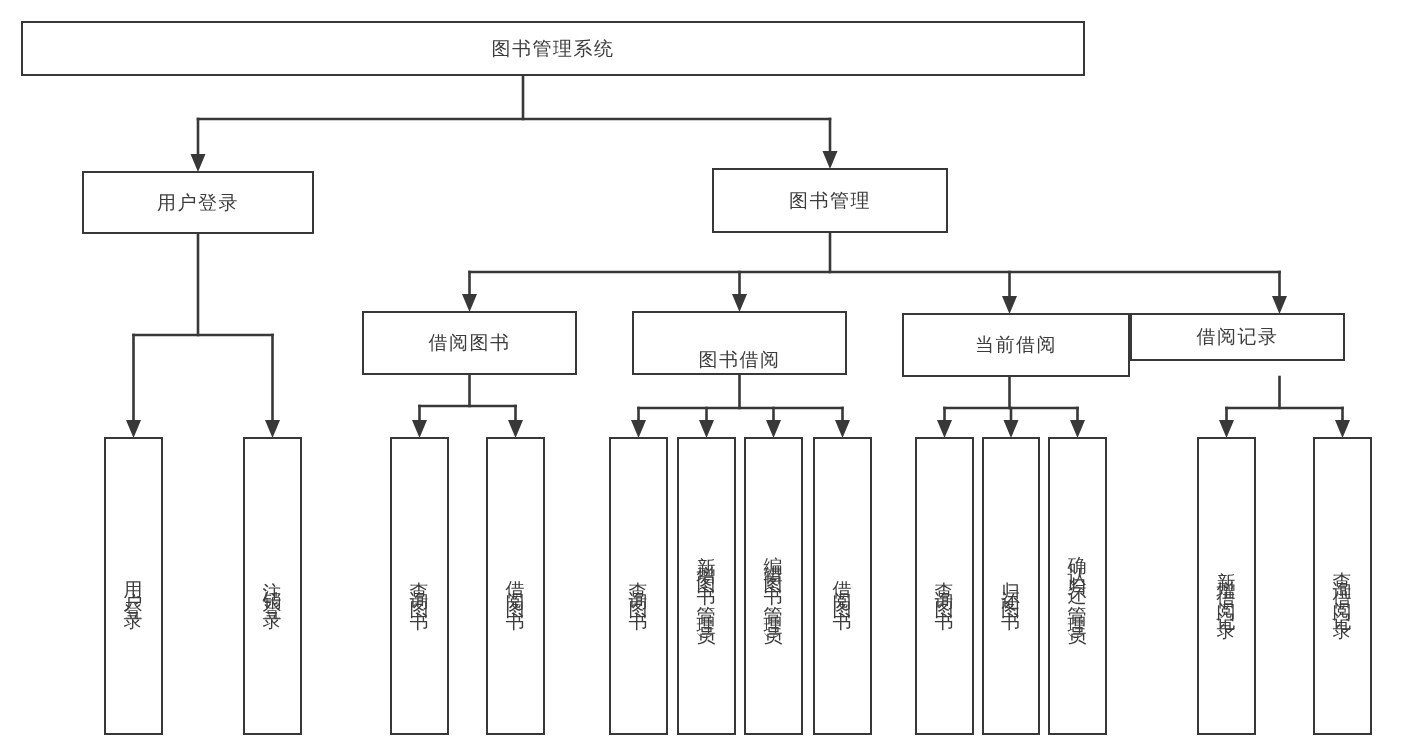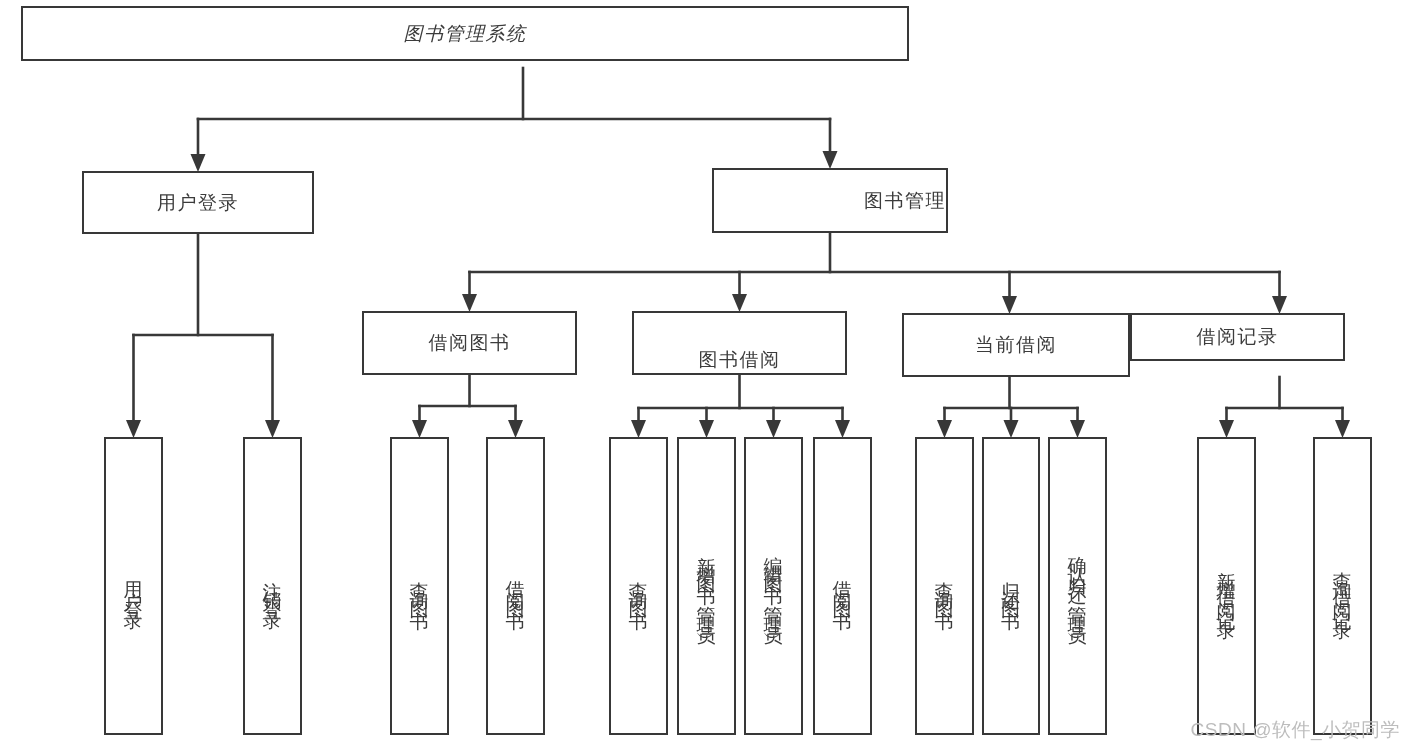--- a/index.html
+++ b/index.html
@@ -100,27 +100,27 @@
       <line x1="1077.5" y1="408" x2="1077.5" y2="425" stroke="#383838" stroke-width="2.6" stroke-linecap="square"></line>
       <polygon points="1070,420 1085,420 1077.5,438" fill="#383838"></polygon>
       <line x1="1279.5" y1="377" x2="1279.5" y2="408" stroke="#383838" stroke-width="2.6" stroke-linecap="square"></line>
       <line x1="1226.5" y1="408" x2="1342.5" y2="408" stroke="#383838" stroke-width="2.6" stroke-linecap="square"></line>
       <line x1="1226.5" y1="408" x2="1226.5" y2="425" stroke="#383838" stroke-width="2.6" stroke-linecap="square"></line>
       <polygon points="1219,420 1234,420 1226.5,438" fill="#383838"></polygon>
       <line x1="1342.5" y1="408" x2="1342.5" y2="425" stroke="#383838" stroke-width="2.6" stroke-linecap="square"></line>
       <polygon points="1335,420 1350,420 1342.5,438" fill="#383838"></polygon>
     </svg>
   <div id="nodes-layer">
-      <div class="node" style="left: 21px; top: 6px; width: 888px; height: 55px; font-style: italic;">
+      <div class="node" style="left: 21px; top: 21px; width: 1064px; height: 55px;">
         <span>图书管理系统</span>
       </div>
       <div class="node" style="left: 82px; top: 171px; width: 232px; height: 63px;">
         <span>用户登录</span>
       </div>
-      <div class="node" style="left: 712px; top: 168px; width: 236px; height: 65px; justify-content: flex-end;">
+      <div class="node" style="left: 712px; top: 168px; width: 236px; height: 65px;">
         <span>图书管理</span>
       </div>
       <div class="node" style="left: 362px; top: 311px; width: 215px; height: 64px;">
         <span>借阅图书</span>
       </div>
       <div class="node" style="left: 632px; top: 311px; width: 215px; height: 64px; align-items: flex-end;">
         <span>图书借阅</span>
       </div>
       <div class="node" style="left: 902px; top: 313px; width: 228px; height: 64px;">
         <span>当前借阅</span>
@@ -161,14 +161,13 @@
       <div class="node v" style="left: 1048px; top: 437px; width: 59px; height: 298px;">
         <span>确认归还（管理员）</span>
       </div>
       <div class="node v" style="left: 1197px; top: 437px; width: 59px; height: 298px;">
         <span>新增借阅记录</span>
       </div>
       <div class="node v" style="left: 1313px; top: 437px; width: 59px; height: 298px;">
         <span>查询借阅记录</span>
       </div>
     </div>
-  <div id="watermark">CSDN @软件_小贺同学</div>
 </div>
 
 </body></html>

